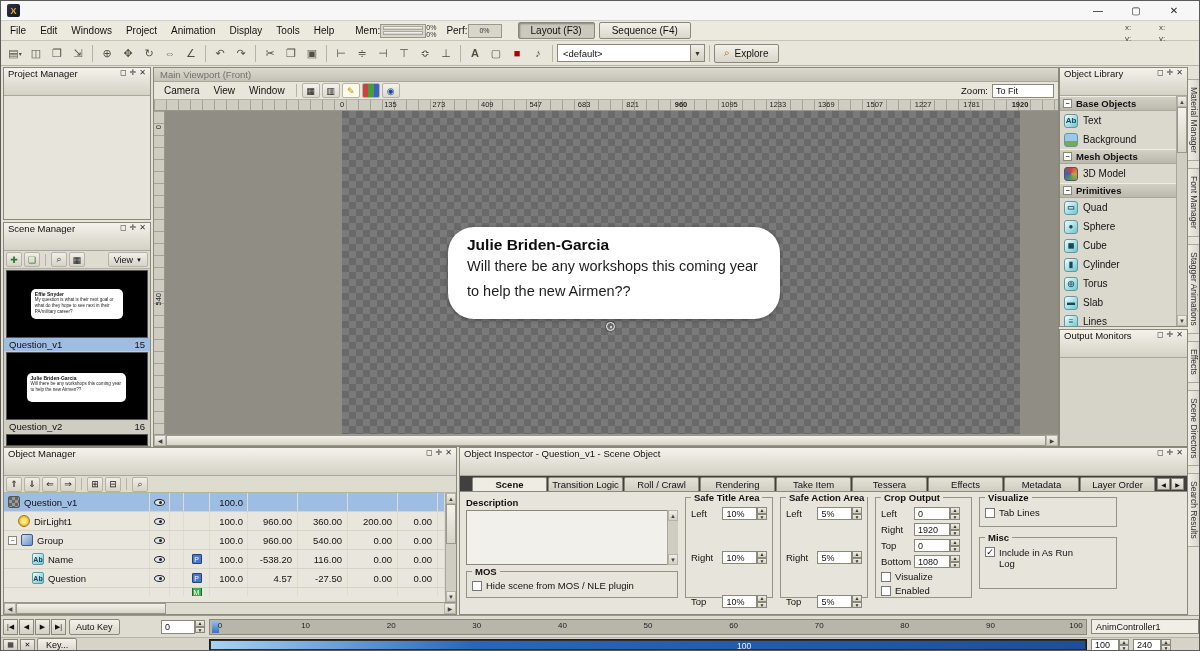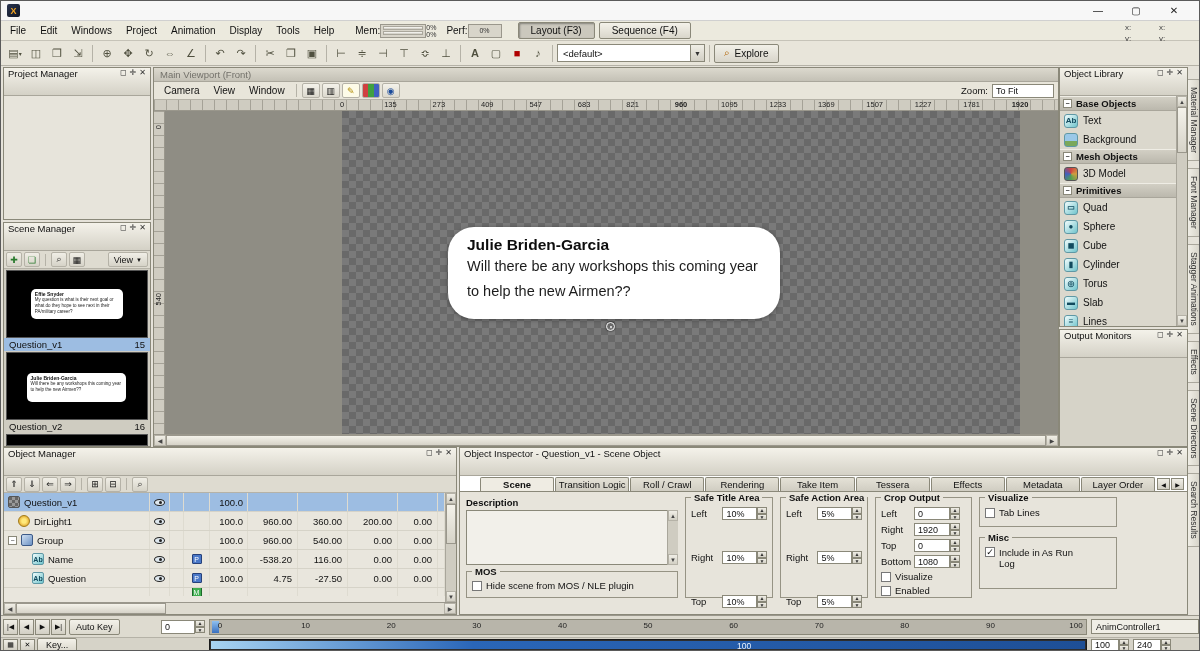--- a/index.html
+++ b/index.html
@@ -137,21 +137,21 @@
   .badge.p { background:#4a78c8; border:1px solid #26407a;}
   .badge.m { background:#3fae4f; border:1px solid #1d6a2a;}
   .oic { width:12px; height:12px; border-radius:2px; flex:none; }
   .oic.scene { background: repeating-conic-gradient(#999 0% 25%, #666 0% 50%) 0 0/6px 6px; border:1px solid #555;}
   .oic.light { background: radial-gradient(circle at 50% 50%, #ffe97a 30%, #e8b43c 70%); border:1px solid #a07a18; border-radius:50%;}
   .oic.group { background: linear-gradient(135deg,#cfe0f2,#6d92c4); border:1px solid #3c5a88;}
   .oic.ab { background: linear-gradient(135deg,#f2fcfc,#6fc4cc); border:1px solid #5f98a5; color:#114a5e; font-size:7px; font-weight:bold; display:flex; align-items:center; justify-content:center;}
   .om-bottom { height:12px; border-top:1px solid #9a978c; background:#dedbd0; display:flex; align-items:stretch;}
 
   #object-inspector { flex:1; }
-  .oi-tabs { height:16px; display:flex; background:#ffffff; border-bottom:1px solid #8a8879; padding:1px 2px 0 20px; gap:1px;}
+  .oi-tabs { height:16px; display:flex; background:#404040; border-bottom:1px solid #8a8879; padding:1px 2px 0 12px; gap:1px;}
   .oi-tab { flex:1; display:flex; align-items:center; justify-content:center; font-size:9.5px; border:1px solid #8a8879; border-bottom:none; border-radius:2px 2px 0 0; background:linear-gradient(#e4e1d6,#d0cdc2); }
   .oi-tab.active { background:#efece3; font-weight:bold; }
   .oi-tabarrows { display:flex; gap:1px; padding:0 1px; align-items:center;}
   .oi-tabarrows span { width:13px; height:12px; font-size:6px; display:flex; align-items:center; justify-content:center; border:1px solid #8a8879; background:linear-gradient(#f0eee6,#d2cfc4);}
   .oi-content { flex:1; display:flex; gap:7px; padding:5px 6px 16px 6px; overflow:hidden;}
   .grp { border:1px solid #969384; position:relative; padding:9px 5px 4px 5px; display:flex; flex-direction:column; }
   .grp-t { position:absolute; top:-6px; left:5px; background:#e7e4db; padding:0 3px; font-weight:bold; font-size:9.5px; white-space:nowrap;}
   .sprow { display:flex; align-items:center; margin-bottom:3px; }
   .sprow .lbl { width:33px; font-size:9.5px; }
   .spval { width:36px; height:13px; background:#fff; border:1px solid #8a8879; font-size:9px; display:flex; align-items:center; padding:0 3px; }
@@ -596,21 +596,21 @@
                 <span>Question</span>
               </div>
             <div class="c-eye">
                 <span class="eye"></span>
               </div>
             <div class="c-lk"></div>
             <div class="c-ch">
                 <span class="badge p">P</span>
               </div>
             <div class="c-al">100.0</div>
-            <div class="c-n">4.75</div>
+            <div class="c-n">4.57</div>
             <div class="c-n">-27.50</div>
             <div class="c-n">0.00</div>
             <div class="c-xr">0.00</div>
             <div class="c-yr"></div>
           </div>
 
           <div class="om-row" style="height:8px;overflow:hidden;border-bottom:none">
             <div class="c-obj" style="padding-left:28px"></div>
             <div class="c-eye"></div>
               <div class="c-lk"></div>

